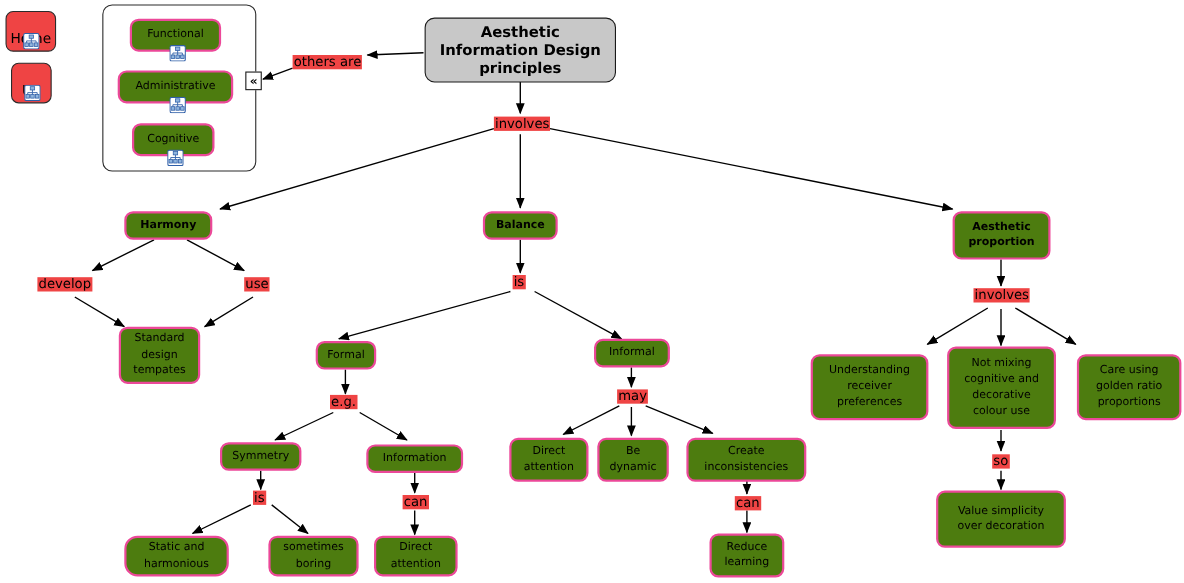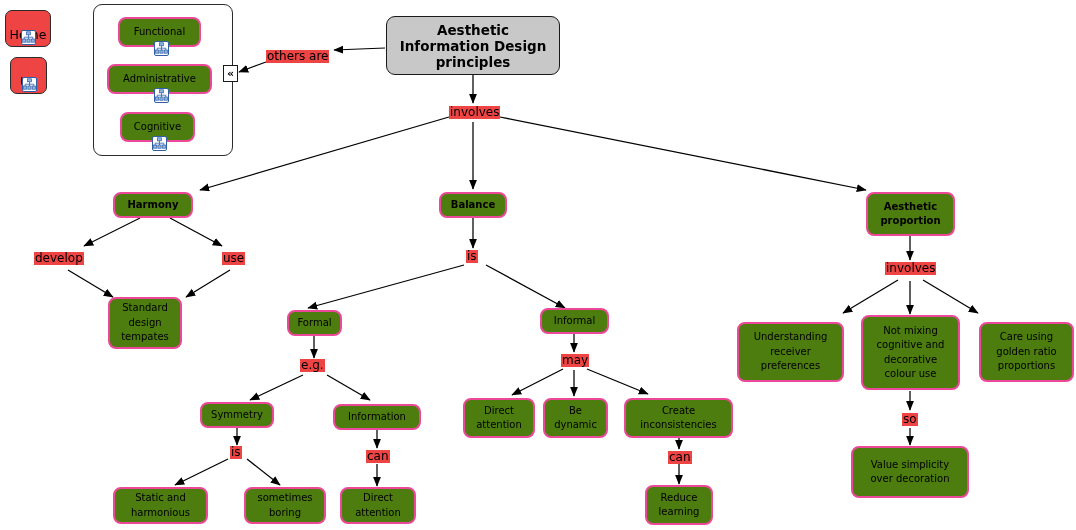--- a/index.html
+++ b/index.html
@@ -296,21 +296,21 @@
   </div>
 
   <div class="node" style="left:200px;top:402px;width:74px;height:26px;">
     <span>Symmetry</span>
   </div>
 
   <div class="node" style="left:333px;top:404px;width:88px;height:26px;">
     <span>Information</span>
   </div>
 
-  <div class="node" style="left:113px;top:487px;width:95px;height:37px;">
+  <div class="node" style="left:113px;top:487px;width:95px;height:37px;border-radius:12px;">
     <span>Static and harmonious</span>
   </div>
 
   <div class="node" style="left:244px;top:487px;width:82px;height:37px;">
     <span>sometimes boring</span>
   </div>
 
   <div class="node" style="left:340px;top:487px;width:76px;height:37px;">
     <span>Direct attention</span>
   </div>

